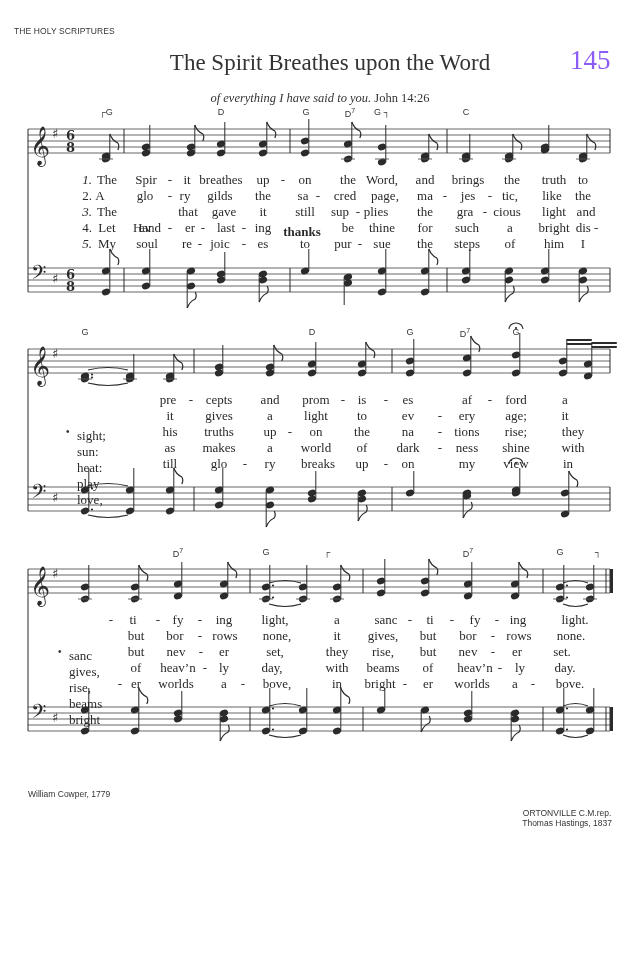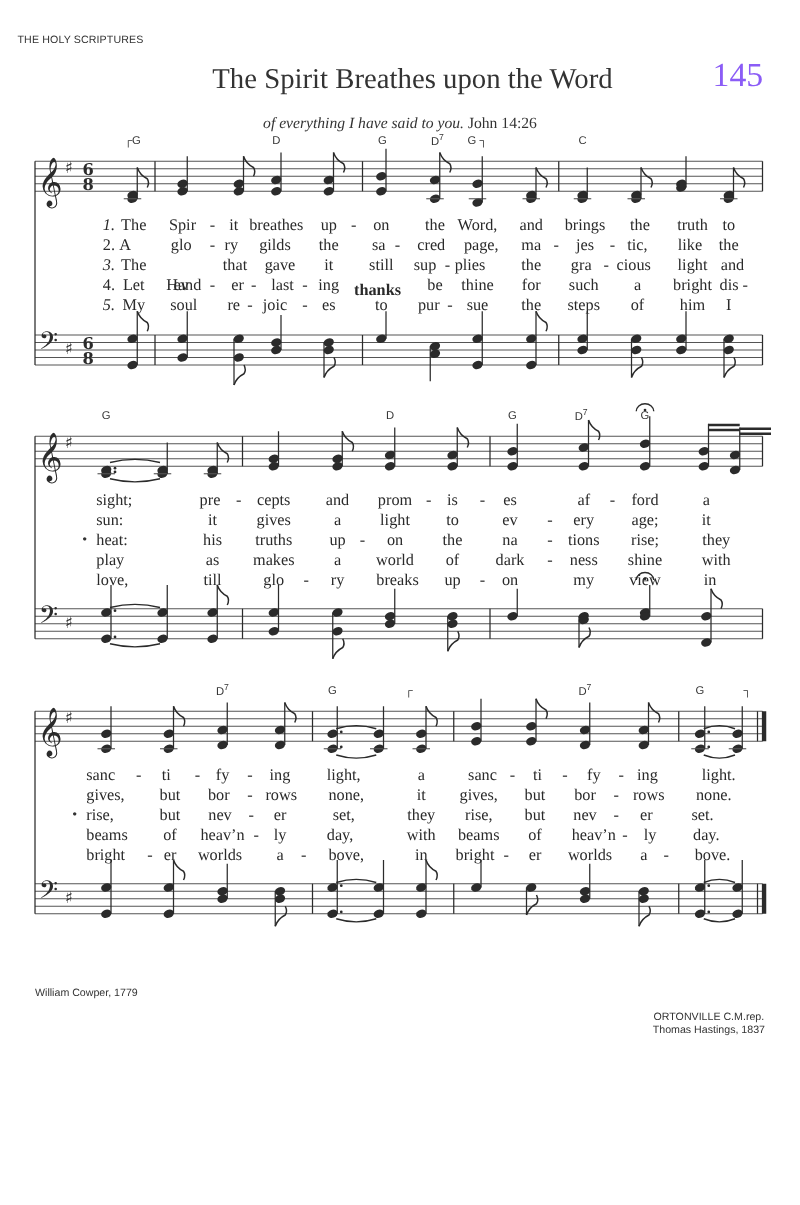--- a/index.html
+++ b/index.html
@@ -6,21 +6,21 @@
     body { width: 640px; height: 964px; position: relative; overflow: hidden; color: #222; }
     .abs { position: absolute; }
     .section-label { left: 14px; top: 26px; font-family: "Liberation Sans", sans-serif; font-size: 8.5px; letter-spacing: 0.1px; color: #333; }
     .hymn-title { left: 140px; top: 50px; width: 380px; text-align: center; font-family: "Liberation Serif", serif; font-size: 23px; color: #333; }
     .hymn-number { left: 570px; top: 45px; font-family: "Liberation Serif", serif; font-size: 27px; color: #8b5cf6; }
     .epigraph { left: 60px; top: 77px; width: 520px; text-align: center; font-family: "Liberation Serif", serif; font-size: 12.5px; line-height: 14px; color: #333; }
     .epigraph i { font-style: italic; }
     .epigraph .ref { font-style: normal; }
     svg.music { position: absolute; left: 0; top: 0; }
     .lyric { position: absolute; font-family: "Liberation Serif", serif; font-size: 13px; color: #2a2a2a; white-space: nowrap; transform: translateX(-50%); }
-    .lyric.left { transform: none; }
+    .lyric.left { transform: none; margin-top: 36px; }
     .verse-num { position: absolute; font-family: "Liberation Serif", serif; font-size: 13px; color: #2a2a2a; text-align: right; width: 20px; }
     .verse-num.italic { font-style: italic; }
     .bullet { position: absolute; font-family: "Liberation Sans", sans-serif; font-size: 10px; color: #333; }
     .chord { position: absolute; font-family: "Liberation Sans", sans-serif; font-size: 9px; color: #333; transform: translateX(-50%); white-space: nowrap; }
     .chord sup { font-size: 7px; vertical-align: 4px; }
     .credit { font-family: "Liberation Sans", sans-serif; font-size: 8.5px; color: #333; line-height: 10px; }
     .credit-left { left: 28px; top: 789px; }
     .credit-right { right: 28px; top: 808px; text-align: center; }
   </style>
 </head>

